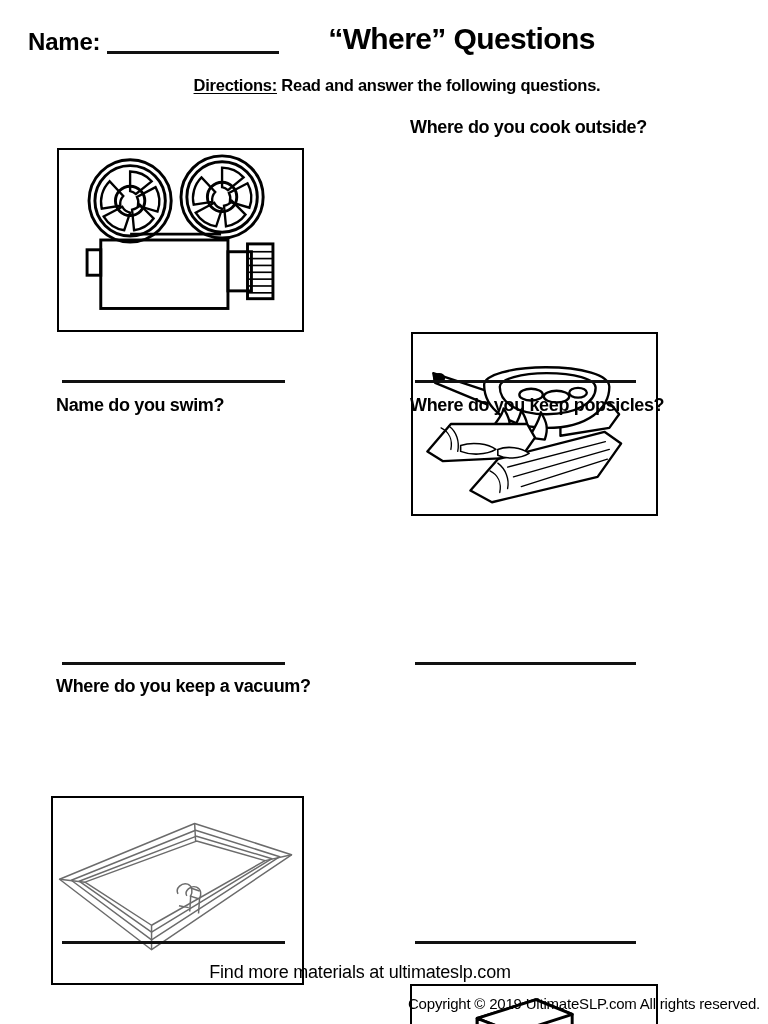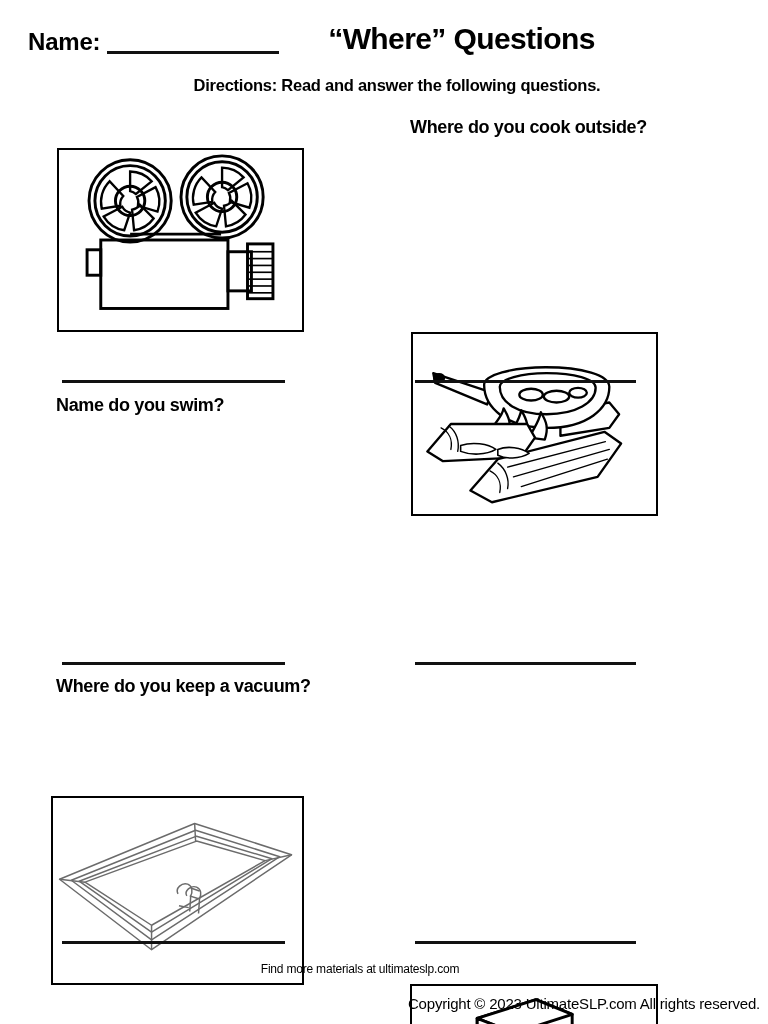--- a/index.html
+++ b/index.html
@@ -59,20 +59,21 @@
     left: 0;
     right: 0;
     top: 76px;
     text-align: center;
     font-size: 16.5px;
     font-weight: bold;
     letter-spacing: -0.25px;
     padding-left: 26px;
   }
   .directions .u {
+    text-decoration: underline;
     text-underline-offset: 2px;
     text-align: center;
   }
 
   
   .cell {
     position: absolute;
   }
   .q-text {
     font-size: 18px;
@@ -98,21 +99,21 @@
   .col-l { left: 56px; }
   .col-r { left: 410px; }
 
   
   .footer-note {
     position: absolute;
     left: 0;
     right: 0;
     top: 962px;
     text-align: center;
-    font-size: 12px;
+    font-size: 18px;
     letter-spacing: -0.2px;
     padding-right: 48px;
   }
   .footer-copy {
     position: absolute;
     right: 8px;
     top: 995px;
     text-align: right;
     font-size: 15px;
     letter-spacing: -0.2px;
@@ -248,20 +249,23 @@
         <path d="M127 98 C124 92 131 86 137 88 C142 90 142 96 140 100 L139 116"></path>
         <path d="M136 100 C133 95 140 89 146 91 C151 93 151 99 149 103 L148 118"></path>
         <path d="M140 92 L149 95"></path>
         <path d="M139 100 L148 103"></path>
         <path d="M128 110 L138 112"></path>
       </g>
     </svg>
   </div>
   <div class="answer-line" style="position:absolute; left:62px; top:662px; width:223px;" title=""></div>
 
+  <div class="cell col-r" style="top:396px;">
+    <div class="q-text">Where do you keep popsicles?</div>
+  </div>
   <div class="pic-box" style="left:410px; top:427px; width:248px; height:190px;">
     <svg viewBox="0 0 248 190" xmlns="http://www.w3.org/2000/svg">
       <g fill="#fff" stroke="#000" stroke-width="3" stroke-linejoin="round" stroke-linecap="round">
 
         <path d="M66 33 L126 14 L163 29 L163 140 L104 163 L66 147 Z"></path>
 
         <path d="M66 33 L126 14 L163 29 L104 48 Z"></path>
 
         <path d="M66 33 L104 48 L104 163 L66 147 Z"></path>
 
@@ -291,15 +295,15 @@
   <div class="cell col-l" style="top:677px;">
     <div class="q-text">Where do you keep a vacuum?</div>
   </div>
 
   <div class="answer-line" style="position:absolute; left:62px; top:941px; width:223px;" title=""></div>
 
 
   <div class="answer-line" style="position:absolute; left:415px; top:941px; width:221px;" title=""></div>
 
   <div class="footer-note">Find more materials at ultimateslp.com</div>
-  <div class="footer-copy">Copyright © 2023 UltimateSLP.com All rights reserved.</div>
+  <div class="footer-copy">Copyright © 2019 UltimateSLP.com All rights reserved.</div>
 
 </div>
 
 </body></html>

